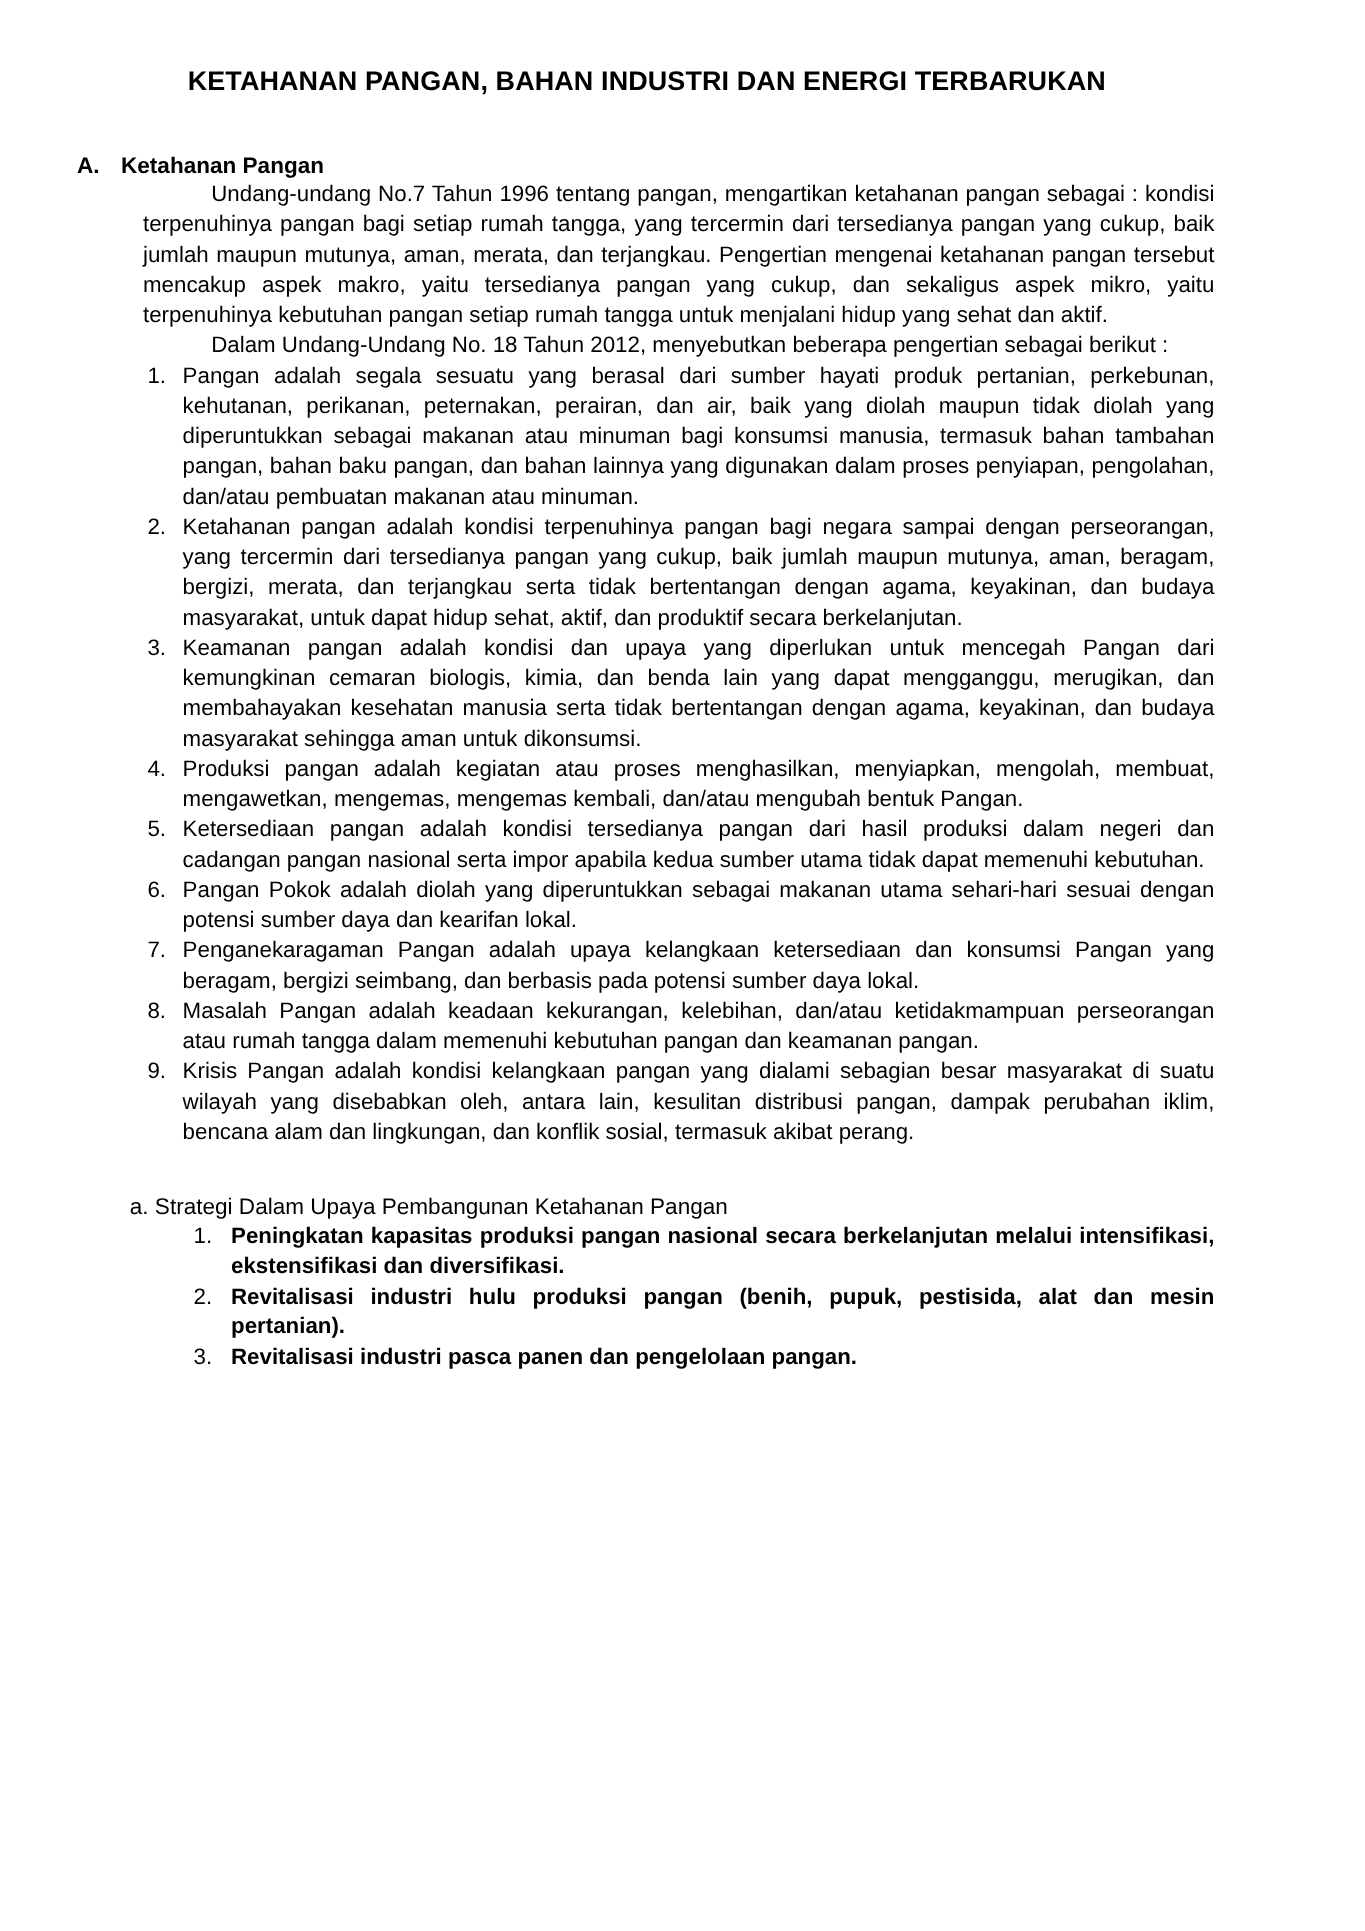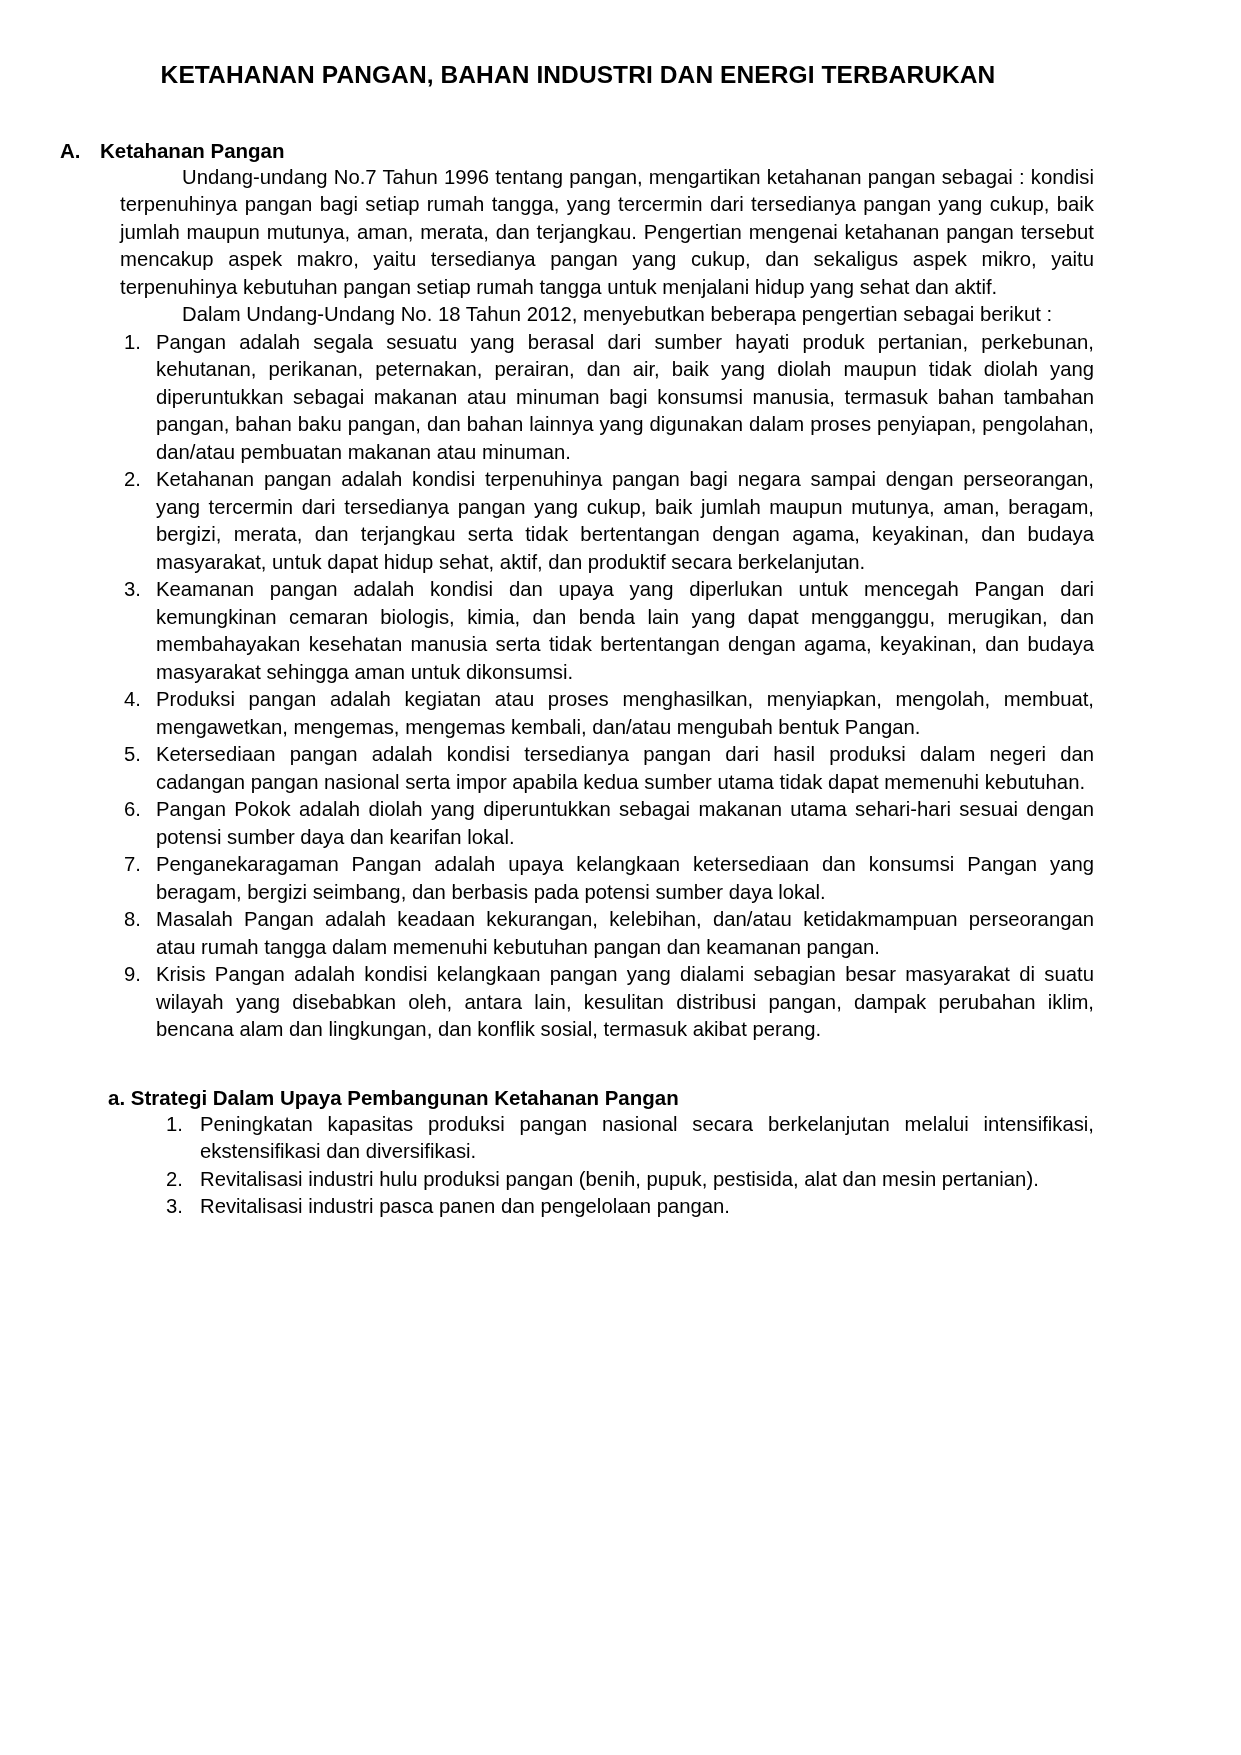--- a/index.html
+++ b/index.html
@@ -14,20 +14,21 @@
     color: #000000;
     -webkit-font-smoothing: antialiased;
   }
   .page {
     width: 1174px;
     min-height: 1755px;
     box-sizing: border-box;
     padding: 44px 78px 40px 60px;
     background: #ffffff;
     position: relative;
+    margin-left: 10px;
   }
   .doc-title {
     text-align: center;
     font-size: 24.5px;
     font-weight: bold;
     letter-spacing: 0.1px;
     margin: 16px 0 0 0;
     line-height: 1.25;
   }
   .gap-after-title { height: 46px; }
@@ -51,21 +52,21 @@
     margin-left: 40px;
   }
   .head-num-2 {
     font-size: 20.5px;
     font-weight: bold;
     line-height: 1.32;
     margin-left: 22px;
   }
   .head-letter {
     font-size: 20.5px;
-    font-weight: bold;
+    font-weight: normal;
     line-height: 1.32;
     margin-left: 48px;
   }
 
   
   .para {
     font-size: 20.3px;
     line-height: 1.355;
     text-align: justify;
     text-justify: inter-word;
@@ -114,20 +115,21 @@
   }
   .sublist > li .num {
     flex: 0 0 34px;
     width: 34px;
   }
   .sublist > li .body {
     flex: 1;
     text-align: justify;
     text-justify: inter-word;
     padding-right: 2px;
+    font-weight: bold;
   }
   .spacer-lg { height: 40px; }
 </style>
 </head>
 <body>
 
 <div class="page">
 
   <h1 class="doc-title">KETAHANAN PANGAN, BAHAN INDUSTRI DAN ENERGI TERBARUKAN</h1>
 

